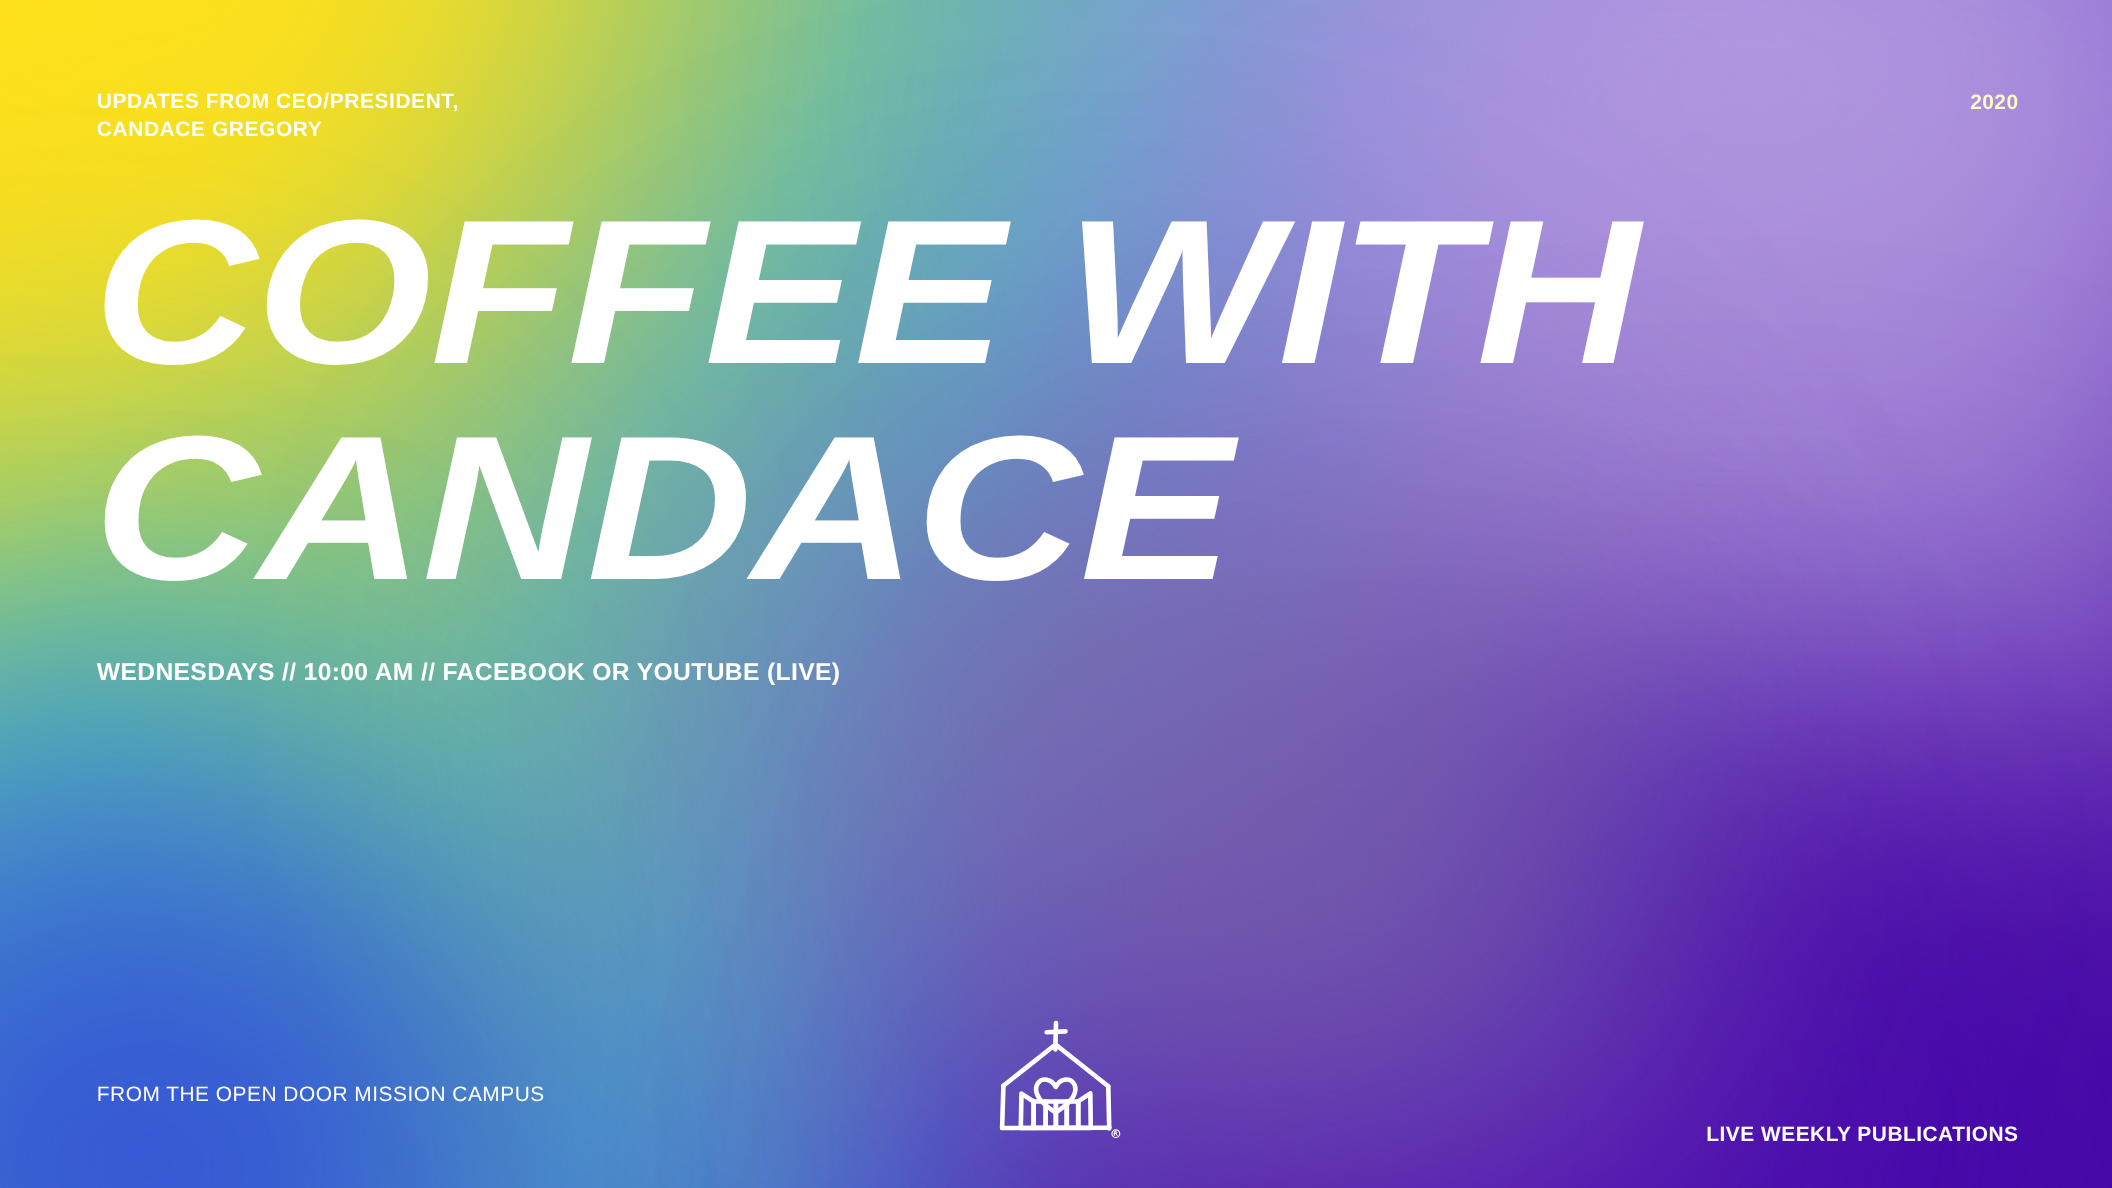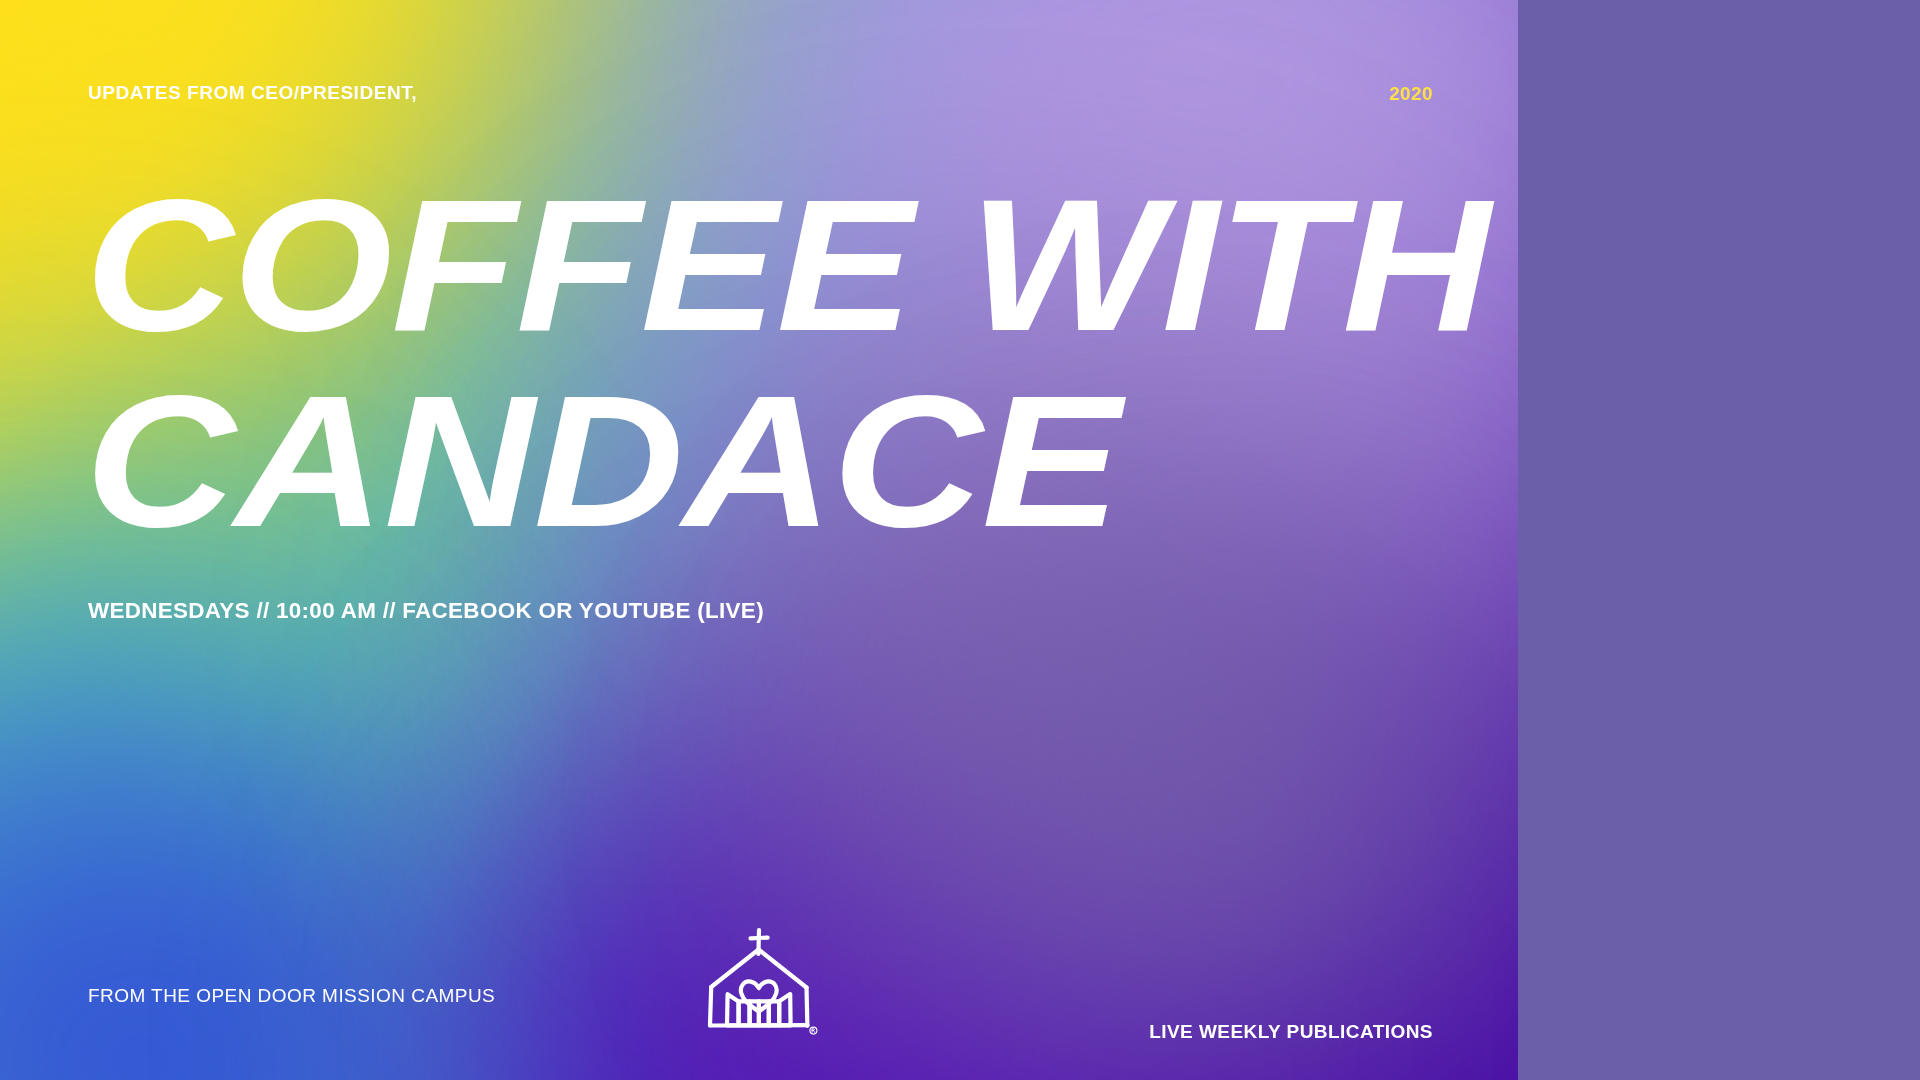--- a/index.html
+++ b/index.html
@@ -7,21 +7,21 @@
 
   html, body {
     width:1920px; height:1080px;
     overflow:hidden;
     font-family:"Liberation Sans", sans-serif;
     background:#6a5fa8;
   }
 
   #poster {
     position:relative;
-    width:1518px; height:1080px;
+    width:1920px; height:1080px;
     overflow:hidden;
     isolation:isolate;
   }
 
   
   .bg-base {
     position:absolute; inset:0;
     background:
       linear-gradient(118deg,
         #f7dd1f 0%,
@@ -103,21 +103,21 @@
     letter-spacing:0.55px;
     line-height:1.38;
     text-transform:uppercase;
     white-space:nowrap;
   }
   .eyebrow div { display:block; }
 
   .year {
     position:absolute;
     right:85px; top:83px;
-    color:#fde047;
+    color:#fef9c3;
     font-size:19px;
     font-weight:bold;
     letter-spacing:0.4px;
     white-space:nowrap;
   }
 
   .title-block {
     position:absolute;
     left:85px; top:168px;
     width:1500px;
@@ -191,20 +191,21 @@
   <div class="bg-blob blob-blue"></div>
   <div class="bg-blob blob-violet"></div>
   <div class="bg-blob blob-violet2"></div>
   <div class="bg-blob blob-center"></div>
   <div class="bg-blob blob-mid-purple"></div>
 
   <div class="content">
 
     <div class="eyebrow">
       <div>UPDATES FROM CEO/PRESIDENT,</div>
+      <div>CANDACE GREGORY</div>
     </div>
 
     <div class="year">2020</div>
 
     <div class="title-block">
       <span class="title-line line1">COFFEE WITH</span>
       <span class="title-line line2">CANDACE</span>
     </div>
 
     <div class="subtitle">WEDNESDAYS // 10:00 AM // FACEBOOK OR YOUTUBE (LIVE)</div>

